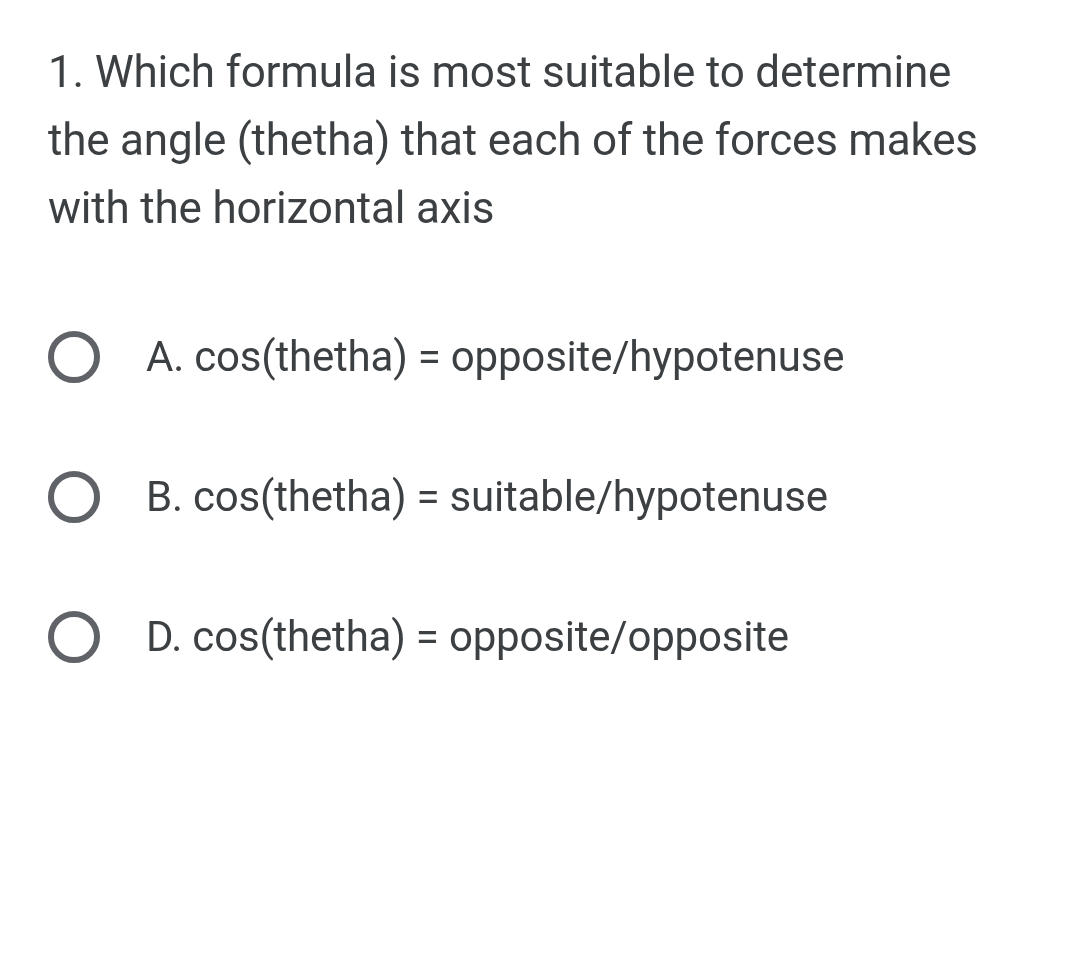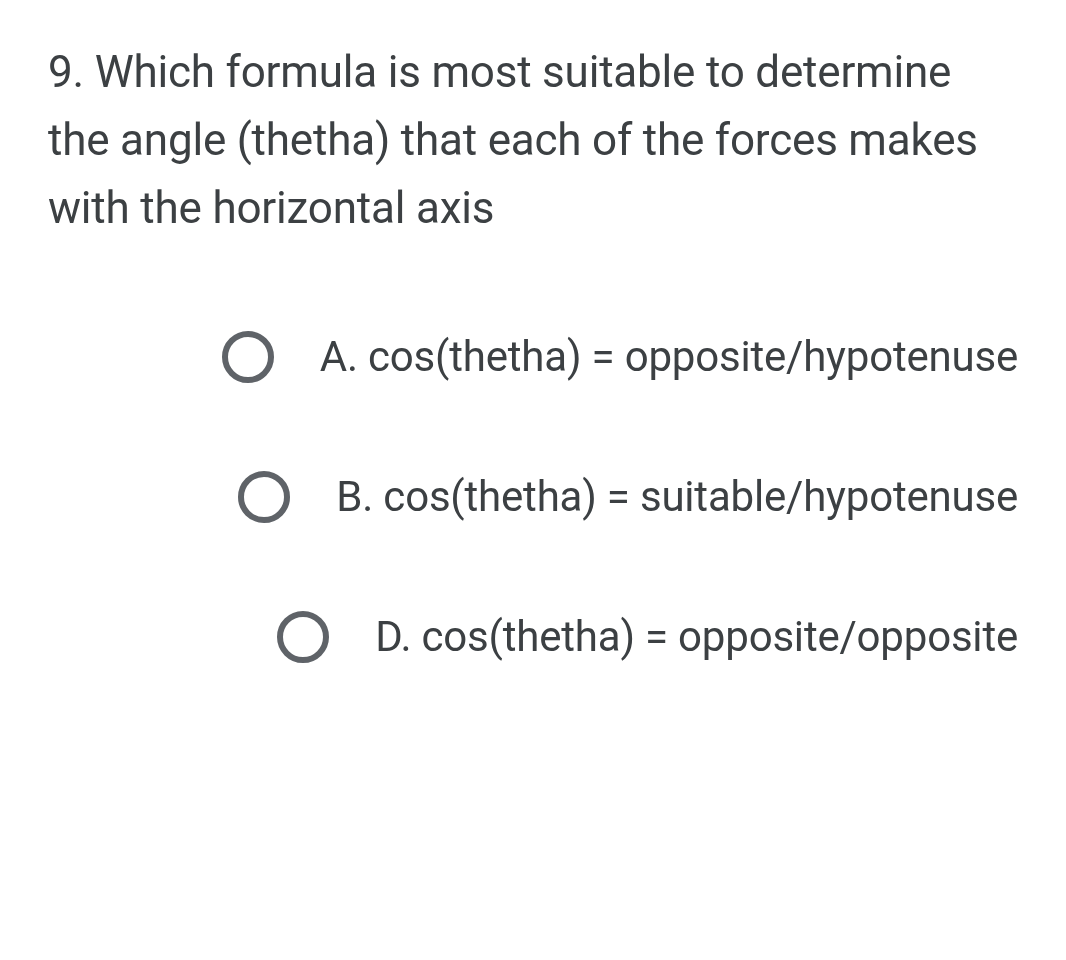--- a/index.html
+++ b/index.html
@@ -25,39 +25,38 @@
   .options {
     display: flex;
     flex-direction: column;
     gap: 88px;
   }
   .option {
     display: flex;
     align-items: center;
     gap: 46px;
     cursor: pointer;
-    justify-content: flex-end;
   }
   .radio {
     width: 52px;
     height: 52px;
     border: 6px solid #5f6368;
     border-radius: 50%;
     flex-shrink: 0;
   }
   .option-label {
     font-size: 42px;
     color: #3c4043;
     letter-spacing: -0.2px;
   }
 </style>
 </head>
 <body>
 
-<div class="question-text">9. Which formula is most suitable to determine the angle (thetha) that each of the forces makes with the horizontal axis</div>
+<div class="question-text">1. Which formula is most suitable to determine the angle (thetha) that each of the forces makes with the horizontal axis</div>
 
 <div class="options">
 
   <div class="option">
     <div class="radio"></div>
     <div class="option-label">A. cos(thetha) = opposite/hypotenuse</div>
   </div>
 
   <div class="option">
     <div class="radio"></div>

